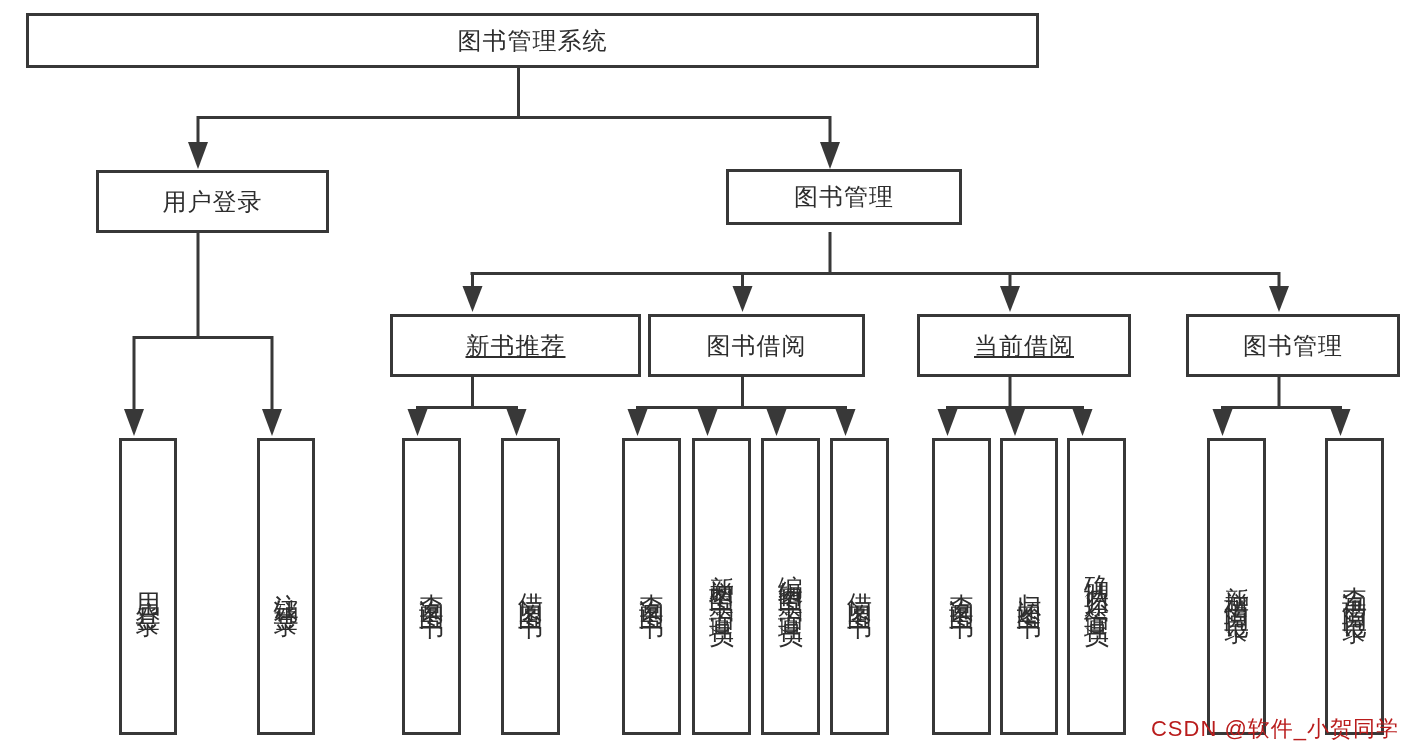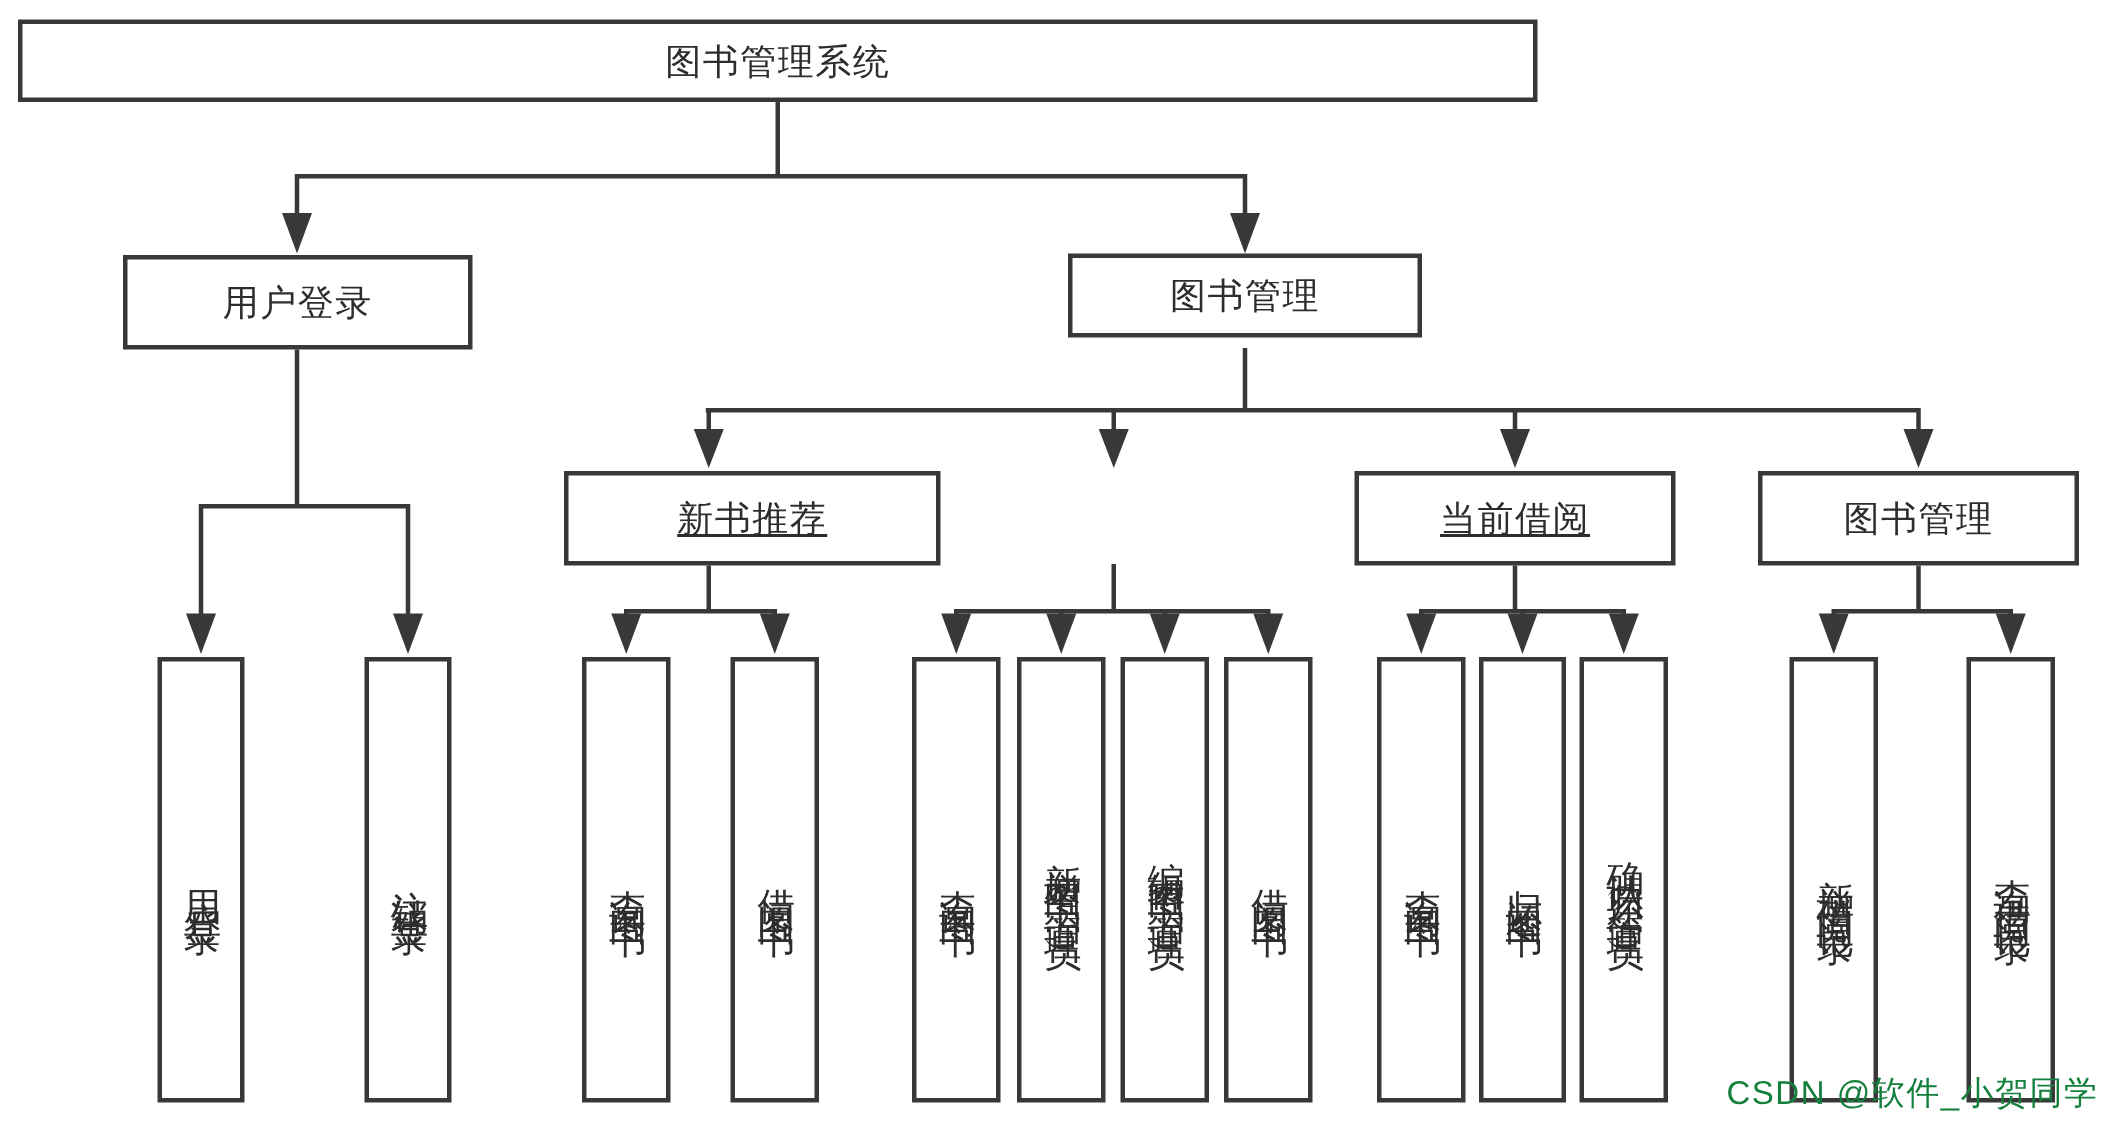--- a/index.html
+++ b/index.html
@@ -25,40 +25,41 @@
   }
   .box {
     position: absolute;
     box-sizing: border-box;
     border: 3px solid #383838;
     background: #ffffff;
     display: flex;
     align-items: center;
     justify-content: center;
     text-align: center;
+    margin-left: 14px;
   }
   .box.h span {
     font-size: 24px;
     letter-spacing: 1px;
     white-space: nowrap;
   }
   .box.v span {
     writing-mode: vertical-rl;
     text-orientation: mixed;
     font-size: 25px;
     letter-spacing: 7px;
     line-height: 1;
     white-space: nowrap;
   }
   .watermark {
     position: absolute;
     right: 6px;
     bottom: 3px;
     font-size: 22px;
-    color: #15803d;
+    color: #b91c1c;
     letter-spacing: 1px;
     white-space: nowrap;
     z-index: 5;
   }
 </style>
 </head>
 <body>
 
 <div class="canvas">
 
@@ -116,20 +117,23 @@
   <div class="box h" style="left:82px; top:170px; width:233px; height:63px;">
     <span>用户登录</span>
   </div>
   <div class="box h" style="left:712px; top:169px; width:236px; height:56px;">
     <span>图书管理</span>
   </div>
 
   <div class="box h" style="left:376px; top:314px; width:251px; height:63px;text-decoration:underline;">
     <span>新书推荐</span>
   </div>
+  <div class="box h" style="left:634px; top:314px; width:217px; height:63px;">
+    <span>图书借阅</span>
+  </div>
   <div class="box h" style="left:903px; top:314px; width:214px; height:63px;text-decoration:underline;">
     <span>当前借阅</span>
   </div>
   <div class="box h" style="left:1172px; top:314px; width:214px; height:63px;">
     <span>图书管理</span>
   </div>
 
   <div class="box v" style="left:105px; top:438px; width:58px; height:297px;">
     <span>用户登录</span>
   </div>

